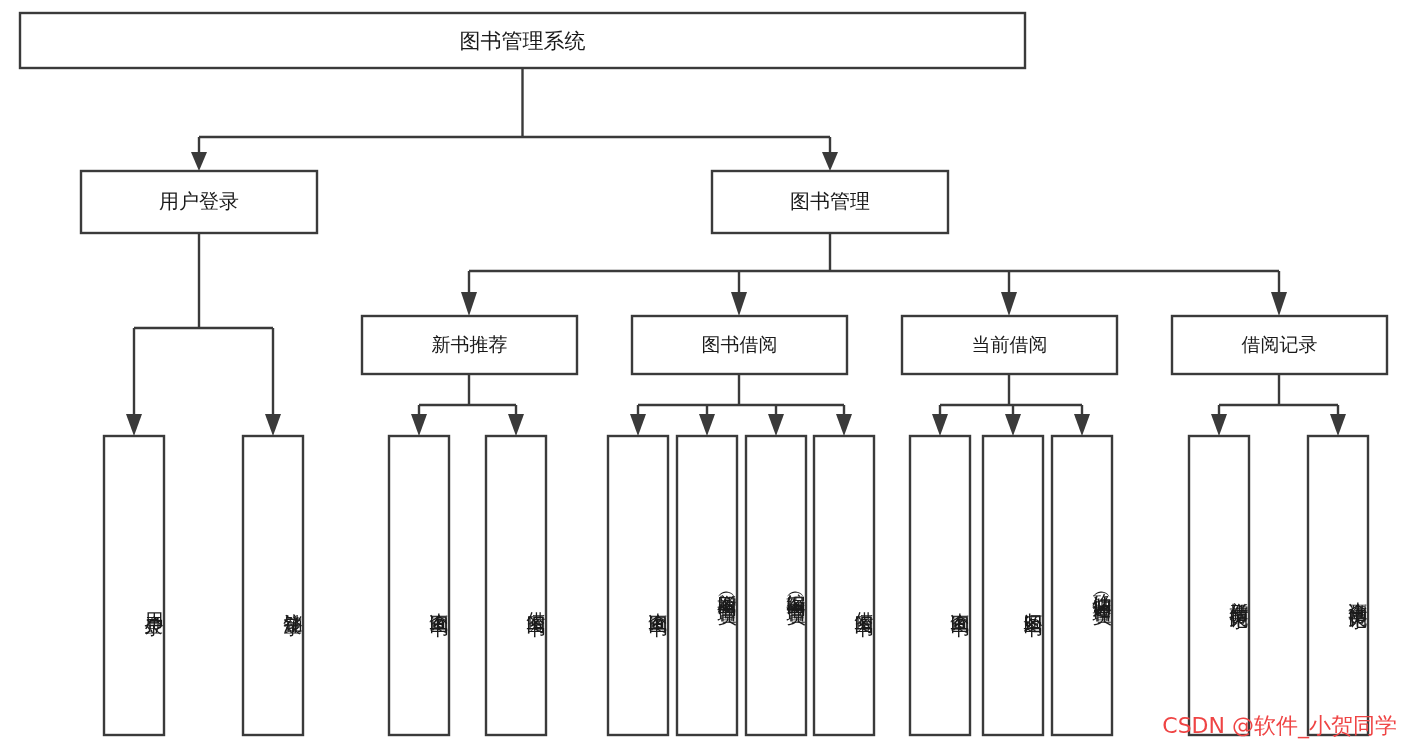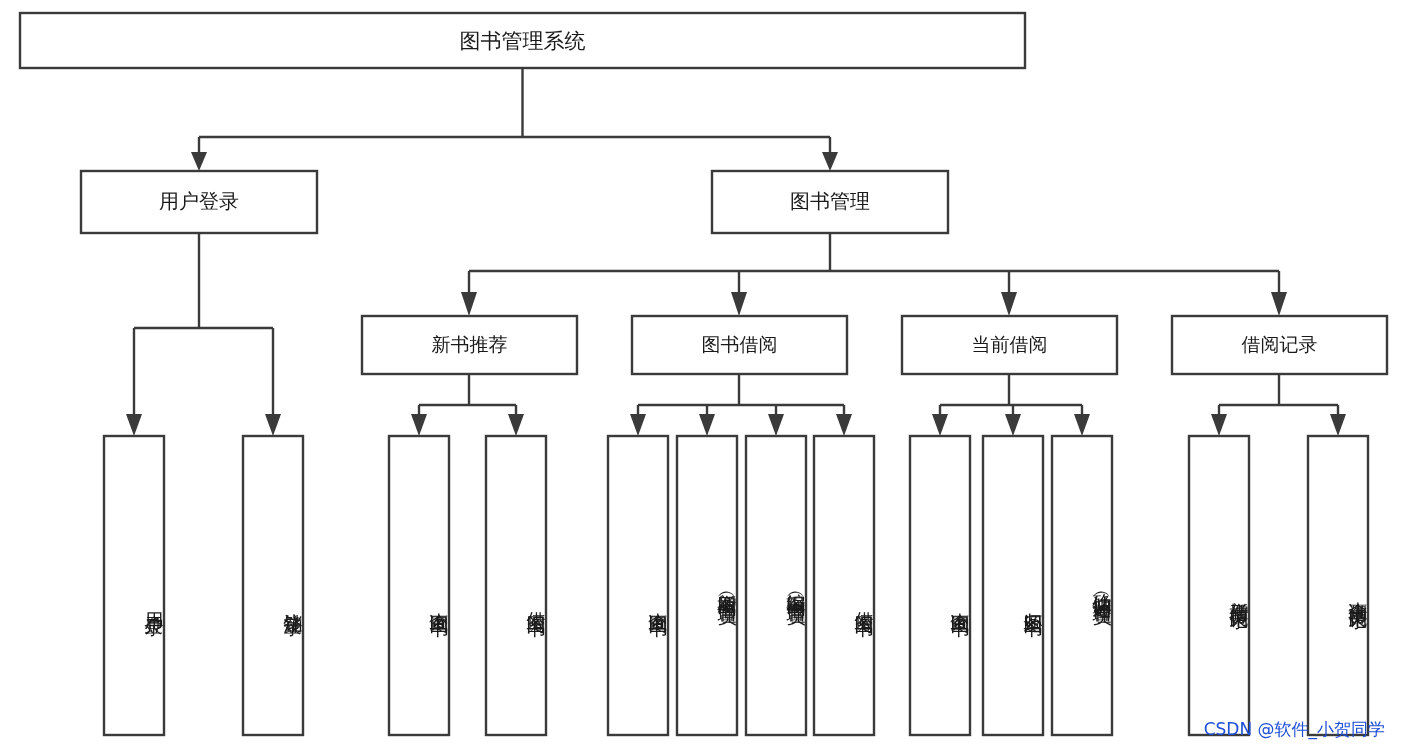--- a/index.html
+++ b/index.html
@@ -68,25 +68,25 @@
     stroke-width: 2.4;
     fill: none;
     stroke-linecap: butt;
   }
   .arrow-head {
     fill: #3a3a3a;
     stroke: none;
   }
   .watermark {
     position: absolute;
-    right: 20px;
+    right: 8px;
     bottom: 6px;
     font-family: "DejaVu Sans", "Liberation Sans", sans-serif;
-    font-size: 17px;
-    color: #1d4ed8;
+    font-size: 22px;
+    color: #ef4444;
     white-space: nowrap;
     user-select: none;
   }
 </style>
 </head>
 <body>
 
 <div id="diagram-root">
   <svg class="flow" viewBox="0 0 1405 747" xmlns="http://www.w3.org/2000/svg">
 

